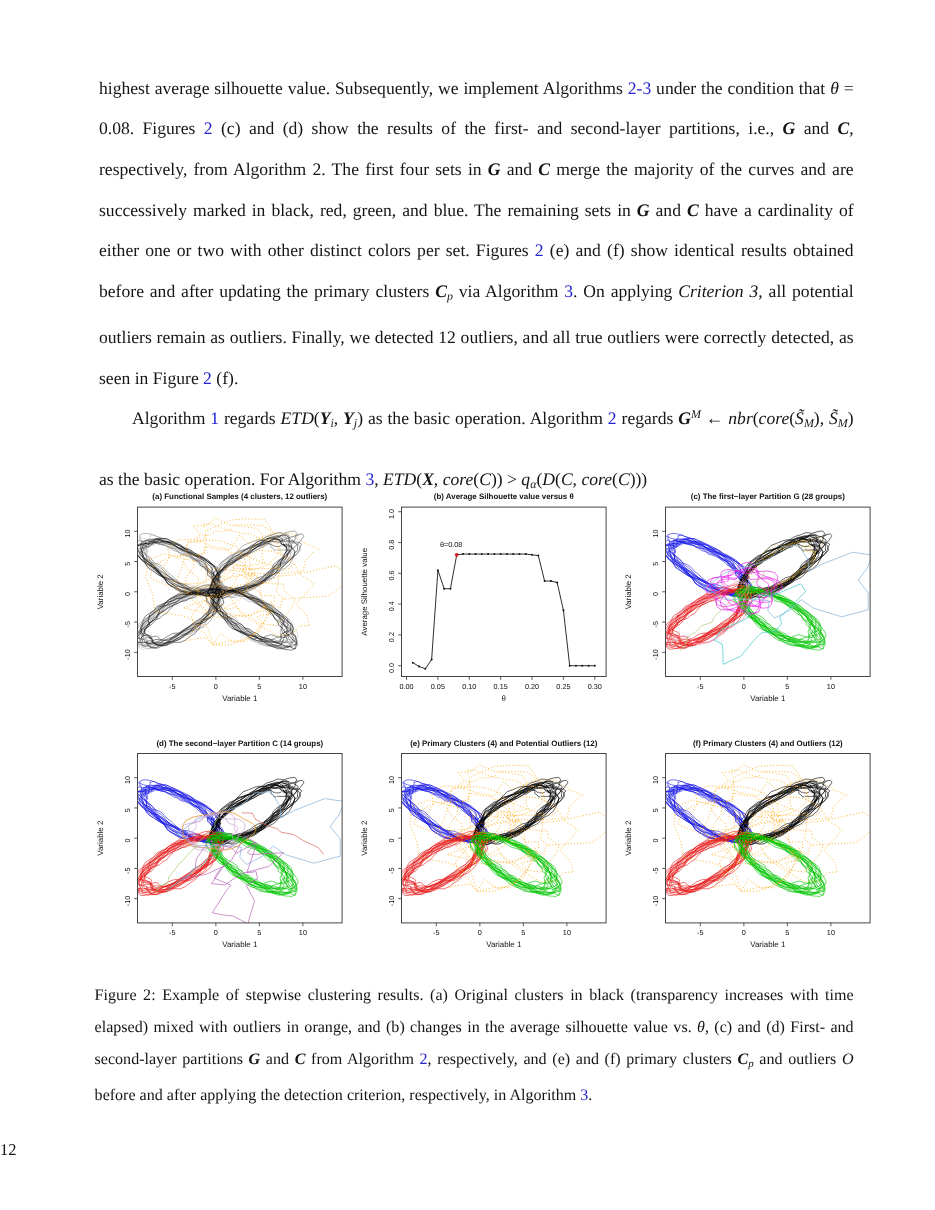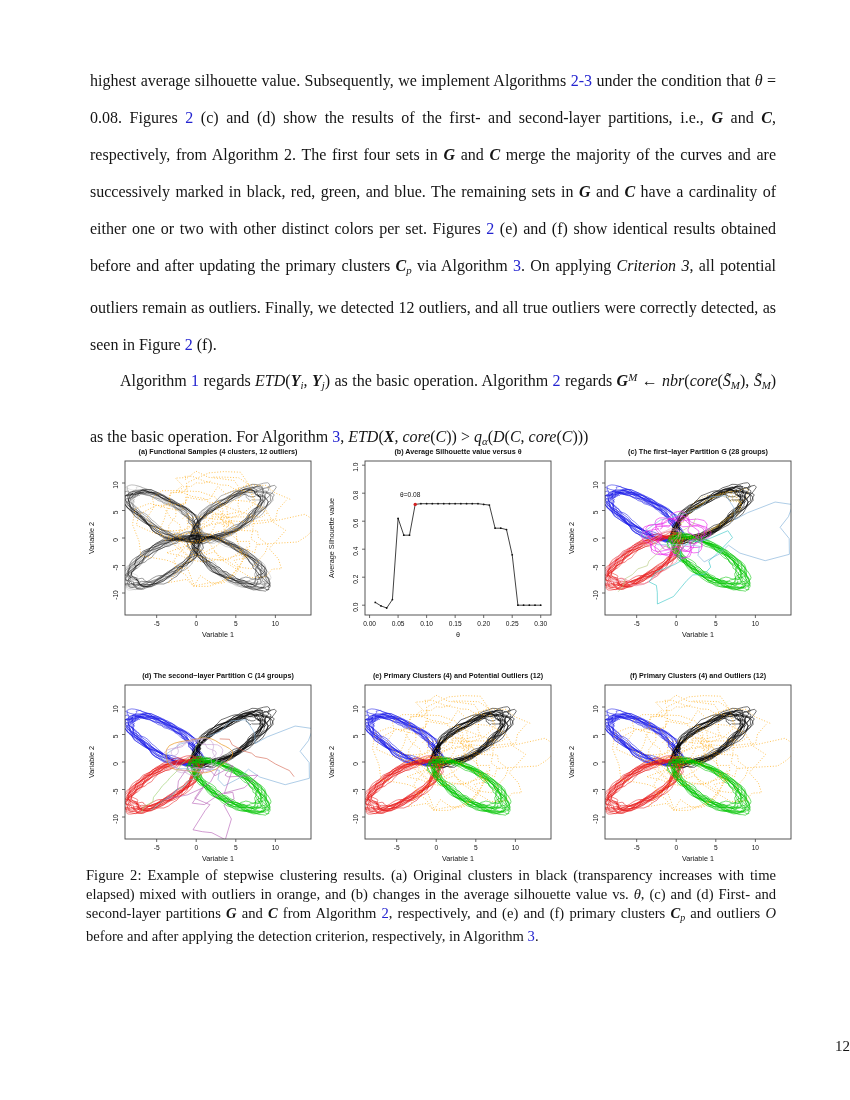--- a/index.html
+++ b/index.html
@@ -9,22 +9,22 @@
   .p1{top:62px;line-height:37px;}
   .p2{top:351px;line-height:52px;text-indent:30px;}
   .seg-plain{}
   .seg-link{color:#2323d0;}
   .seg-it{font-style:italic;}
   .seg-bi{font-style:italic;font-weight:700;}
   .seg-subit{font-style:italic;font-size:0.68em;vertical-align:-0.28em;}
   .seg-supit{font-style:italic;font-size:0.68em;vertical-align:0.5em;}
   .fig-grid{position:absolute;left:83px;top:445px;width:724px;display:flex;flex-wrap:wrap;}
   svg.panel{display:block;margin-bottom:2px;}
-  .caption{position:absolute;left:86px;top:866px;width:690px;font-size:14.6px;line-height:19px;text-align:justify;}
-  .pagenum{position:absolute;left:0;top:1038px;width:850px;text-align:right;font-size:15px;}
+  .caption{position:absolute;left:86px;top:891px;width:690px;font-size:14.6px;line-height:29px;text-align:justify;}
+  .pagenum{position:absolute;left:0;top:1038px;width:850px;text-align:left;font-size:15px;}
 </style>
 </head>
 <body>
 
 <div class="page">
   <div class="text-block p1"><span class="seg-plain">highest average silhouette value. Subsequently, we implement Algorithms </span><span class="seg-link">2-3</span><span class="seg-plain"> under the condition that </span><span class="seg-it">θ</span><span class="seg-plain"> = 0.08. Figures </span><span class="seg-link">2</span><span class="seg-plain"> (c) and (d) show the results of the first- and second-layer partitions, i.e., </span><span class="seg-bi">G</span><span class="seg-plain"> and </span><span class="seg-bi">C</span><span class="seg-plain">, respectively, from Algorithm 2. The first four sets in </span><span class="seg-bi">G</span><span class="seg-plain"> and </span><span class="seg-bi">C</span><span class="seg-plain"> merge the majority of the curves and are successively marked in black, red, green, and blue. The remaining sets in </span><span class="seg-bi">G</span><span class="seg-plain"> and </span><span class="seg-bi">C</span><span class="seg-plain"> have a cardinality of either one or two with other distinct colors per set. Figures </span><span class="seg-link">2</span><span class="seg-plain"> (e) and (f) show identical results obtained before and after updating the primary clusters </span><span class="seg-bi">C</span><span class="seg-subit">p</span><span class="seg-plain"> via Algorithm </span><span class="seg-link">3</span><span class="seg-plain">. On applying </span><span class="seg-it">Criterion 3</span><span class="seg-plain">, all potential outliers remain as outliers. Finally, we detected 12 outliers, and all true outliers were correctly detected, as seen in Figure </span><span class="seg-link">2</span><span class="seg-plain"> (f).</span></div>
   <div class="text-block p2"><span class="seg-plain">Algorithm </span><span class="seg-link">1</span><span class="seg-plain"> regards </span><span class="seg-it">ETD</span><span class="seg-plain">(</span><span class="seg-bi">Y</span><span class="seg-subit">i</span><span class="seg-plain">, </span><span class="seg-bi">Y</span><span class="seg-subit">j</span><span class="seg-plain">) as the basic operation. Algorithm </span><span class="seg-link">2</span><span class="seg-plain"> regards </span><span class="seg-bi">G</span><span class="seg-supit">M</span><span class="seg-plain"> ← </span><span class="seg-it">nbr</span><span class="seg-plain">(</span><span class="seg-it">core</span><span class="seg-plain">(</span><span class="seg-it">S̃</span><span class="seg-subit">M</span><span class="seg-plain">), </span><span class="seg-it">S̃</span><span class="seg-subit">M</span><span class="seg-plain">) as the basic operation. For Algorithm </span><span class="seg-link">3</span><span class="seg-plain">, </span><span class="seg-it">ETD</span><span class="seg-plain">(</span><span class="seg-bi">X</span><span class="seg-plain">, </span><span class="seg-it">core</span><span class="seg-plain">(</span><span class="seg-it">C</span><span class="seg-plain">)) &gt; </span><span class="seg-it">q</span><span class="seg-subit">α</span><span class="seg-plain">(</span><span class="seg-it">D</span><span class="seg-plain">(</span><span class="seg-it">C</span><span class="seg-plain">, </span><span class="seg-it">core</span><span class="seg-plain">(</span><span class="seg-it">C</span><span class="seg-plain">)))</span></div>
   <div class="fig-grid">
       <svg width="240" height="222" viewBox="0 0 240 222" class="panel">
         <clipPath id="clip-a">

